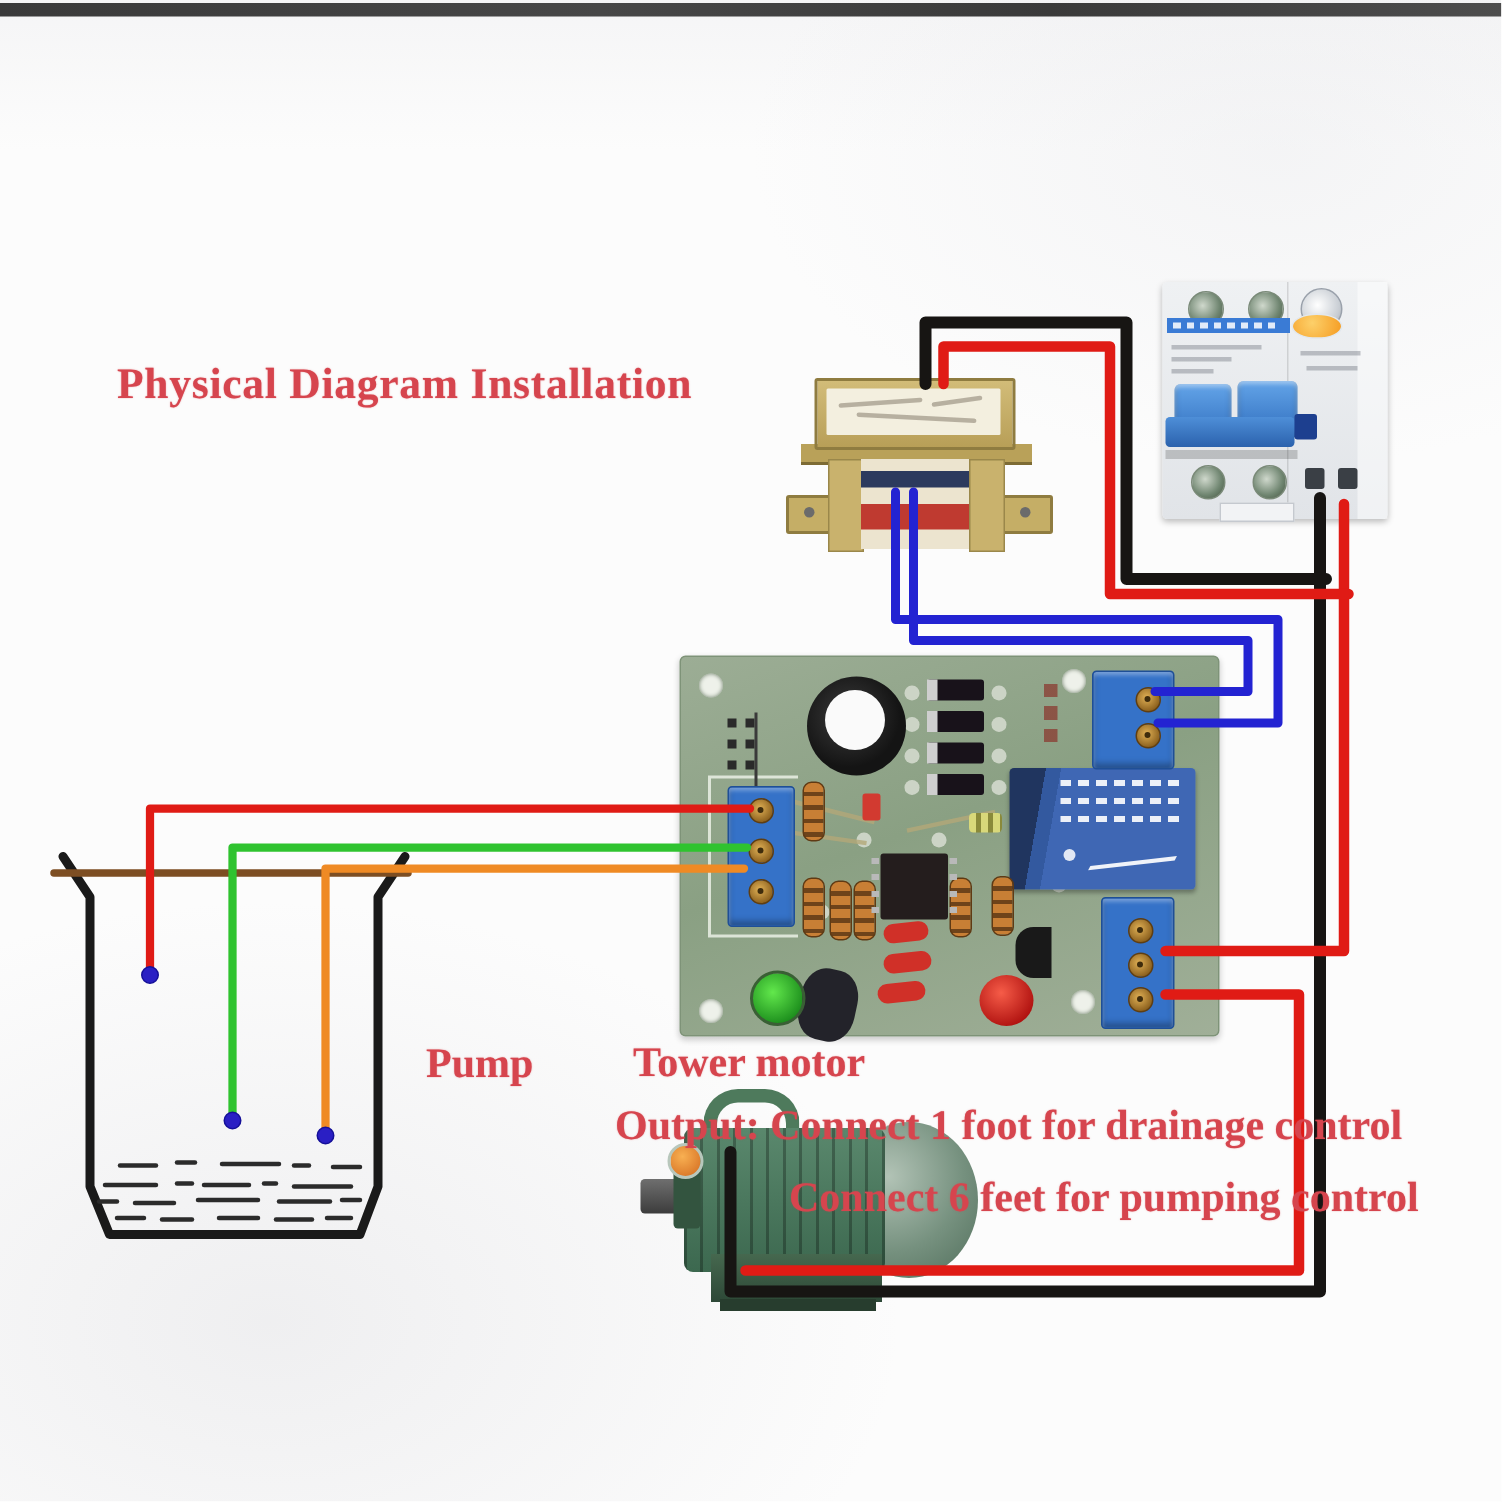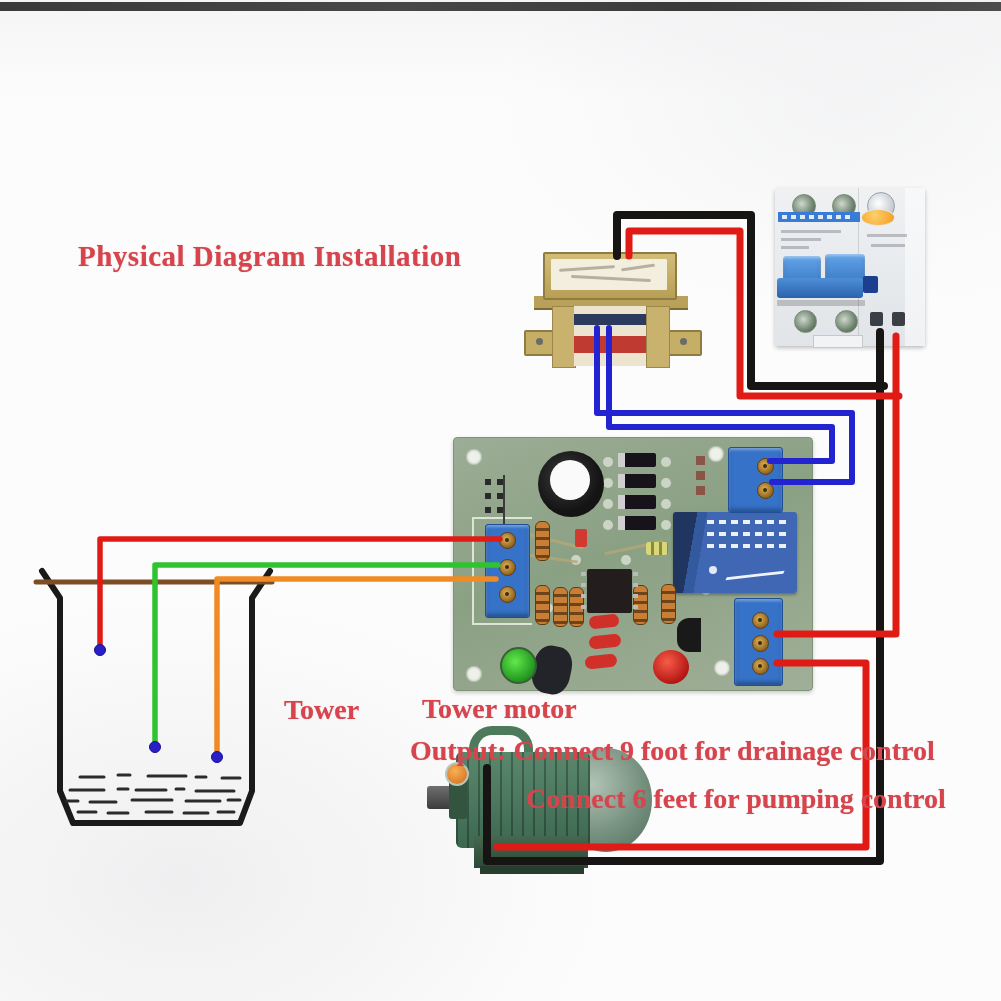--- a/index.html
+++ b/index.html
@@ -311,17 +311,17 @@
     <path class="w w-blue" d="M609,328 V427 H832 V461 H770"></path>
     <path class="w w-probe-red" d="M500,539 H100 V646"></path>
     <path class="w w-probe-green" d="M498,565 H155 V743"></path>
     <path class="w w-probe-orange" d="M496,579 H217 V753"></path>
     <circle class="probe-dot" cx="100" cy="650" r="5.5"></circle>
     <circle class="probe-dot" cx="155" cy="747" r="5.5"></circle>
     <circle class="probe-dot" cx="217" cy="757" r="5.5"></circle>
   </svg>
 
   <div class="lbl lbl-title">Physical Diagram Installation</div>
-  <div class="lbl lbl-tower">Tower</div>
+  <div class="lbl lbl-tower">Pump</div>
   <div class="lbl lbl-pump">Tower motor</div>
-  <div class="lbl lbl-out1">Output: Connect 9 foot for drainage control</div>
+  <div class="lbl lbl-out1">Output: Connect 1 foot for drainage control</div>
   <div class="lbl lbl-out2">Connect 6 feet for pumping control</div>
 </div>
 
 </body></html>

